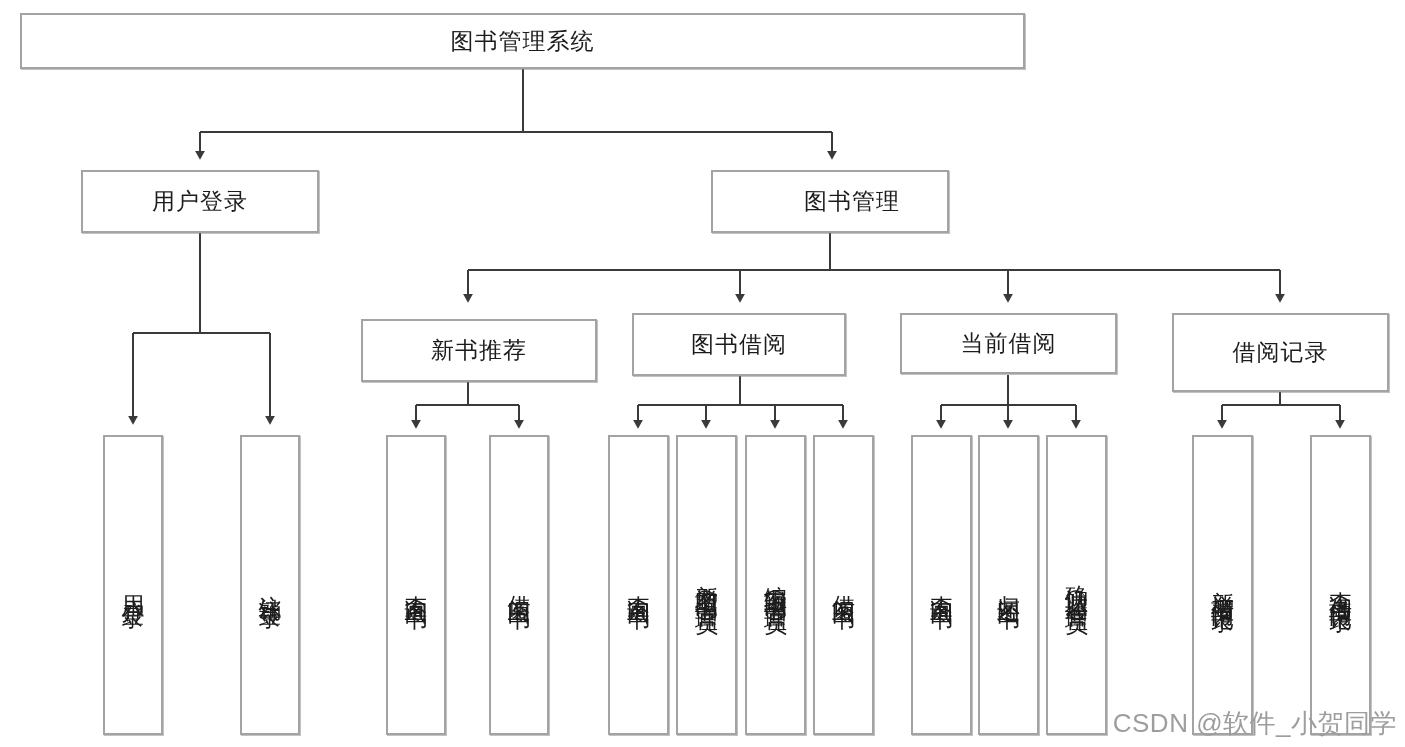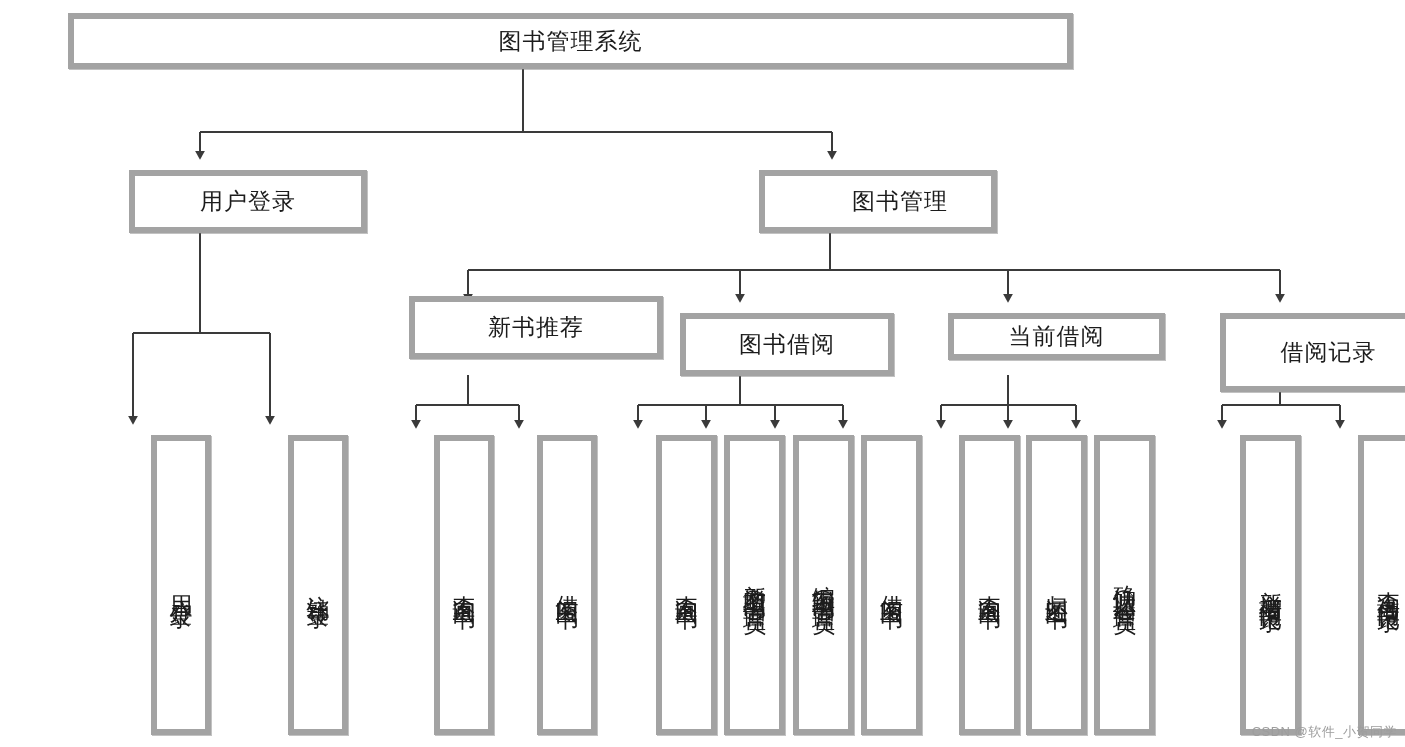--- a/index.html
+++ b/index.html
@@ -26,26 +26,25 @@
     position: absolute;
     left: 0; top: 0;
     width: 1405px;
     height: 747px;
     pointer-events: none;
   }
   .node {
     position: absolute;
     box-sizing: border-box;
     background: #ffffff;
-    border: 6px solid #a3a3a3;
+    border: 2px solid #a3a3a3;
     display: flex;
     align-items: center;
     justify-content: center;
     box-shadow: 1px 1px 0 rgba(120,120,120,0.45);
-    margin-left: 48px;
   }
   .node-label {
     font-size: 23px;
     line-height: 1.15;
     letter-spacing: 1px;
     color: #1c1c1c;
     white-space: nowrap;
     user-select: none;
   }
   .node.leaf {
@@ -58,21 +57,21 @@
     font-size: 23px;
     letter-spacing: 4px;
     line-height: 1;
     white-space: nowrap;
     max-height: 285px;
   }
   .watermark {
     position: absolute;
     right: 8px;
     bottom: 6px;
-    font-size: 13px;
+    font-size: 26px;
     color: #9d9d9d;
     letter-spacing: 0.5px;
     user-select: none;
     white-space: nowrap;
   }
 </style>
 </head>
 <body>
 
 <div id="diagram-root">
@@ -132,29 +131,29 @@
   </div>
 
   <div class="node" style="left:81px; top:170px; width:238px; height:63px;">
     <span class="node-label">用户登录</span>
   </div>
 
   <div class="node" style="left:711px; top:170px; width:238px; height:63px;padding-left:44px;">
     <span class="node-label">图书管理</span>
   </div>
 
-  <div class="node" style="left:361px; top:296px; width:254px; height:63px;justify-content:center;">
+  <div class="node" style="left:361px; top:319px; width:236px; height:63px;justify-content:center;">
     <span class="node-label">新书推荐</span>
   </div>
 
   <div class="node" style="left:632px; top:313px; width:214px; height:63px;">
     <span class="node-label">图书借阅</span>
   </div>
 
-  <div class="node" style="left:900px; top:313px; width:217px; height:47px;">
+  <div class="node" style="left:900px; top:313px; width:217px; height:61px;">
     <span class="node-label">当前借阅</span>
   </div>
 
   <div class="node" style="left:1172px; top:313px; width:217px; height:79px;">
     <span class="node-label">借阅记录</span>
   </div>
 
   <div class="node leaf" style="left:103px; top:435px; width:60px; height:300px;">
     <span class="node-label">用户登录</span>
   </div>

